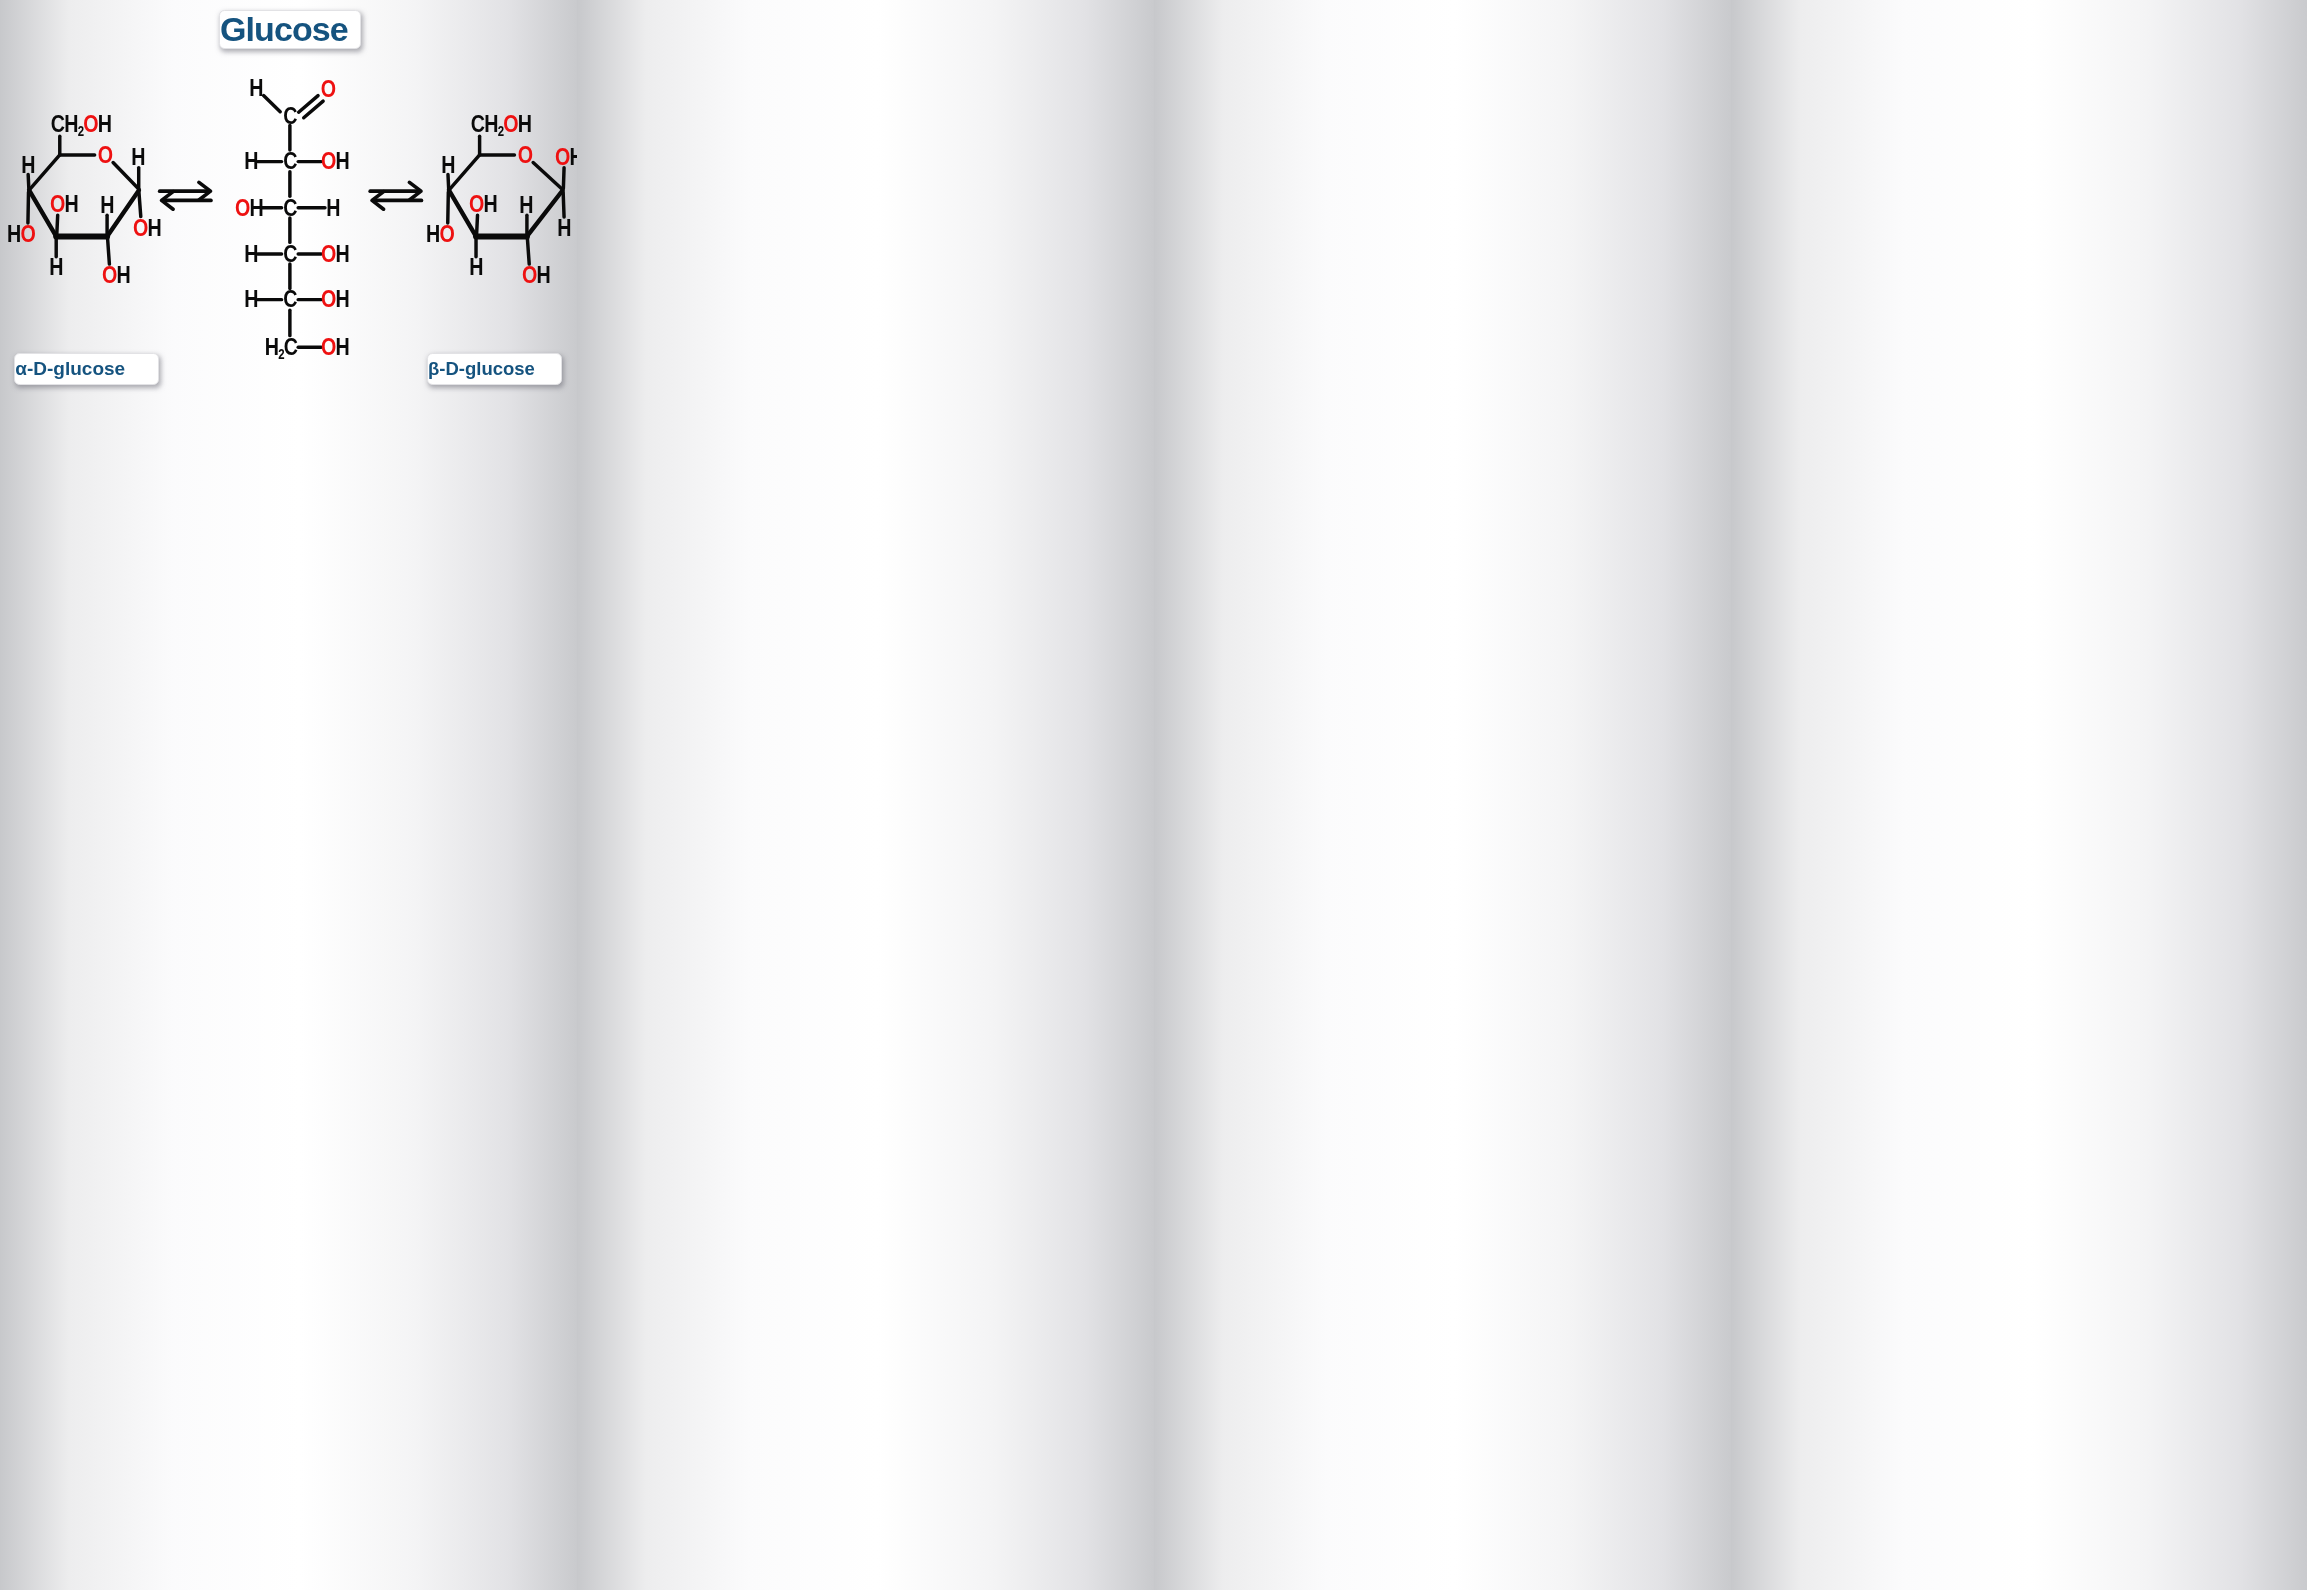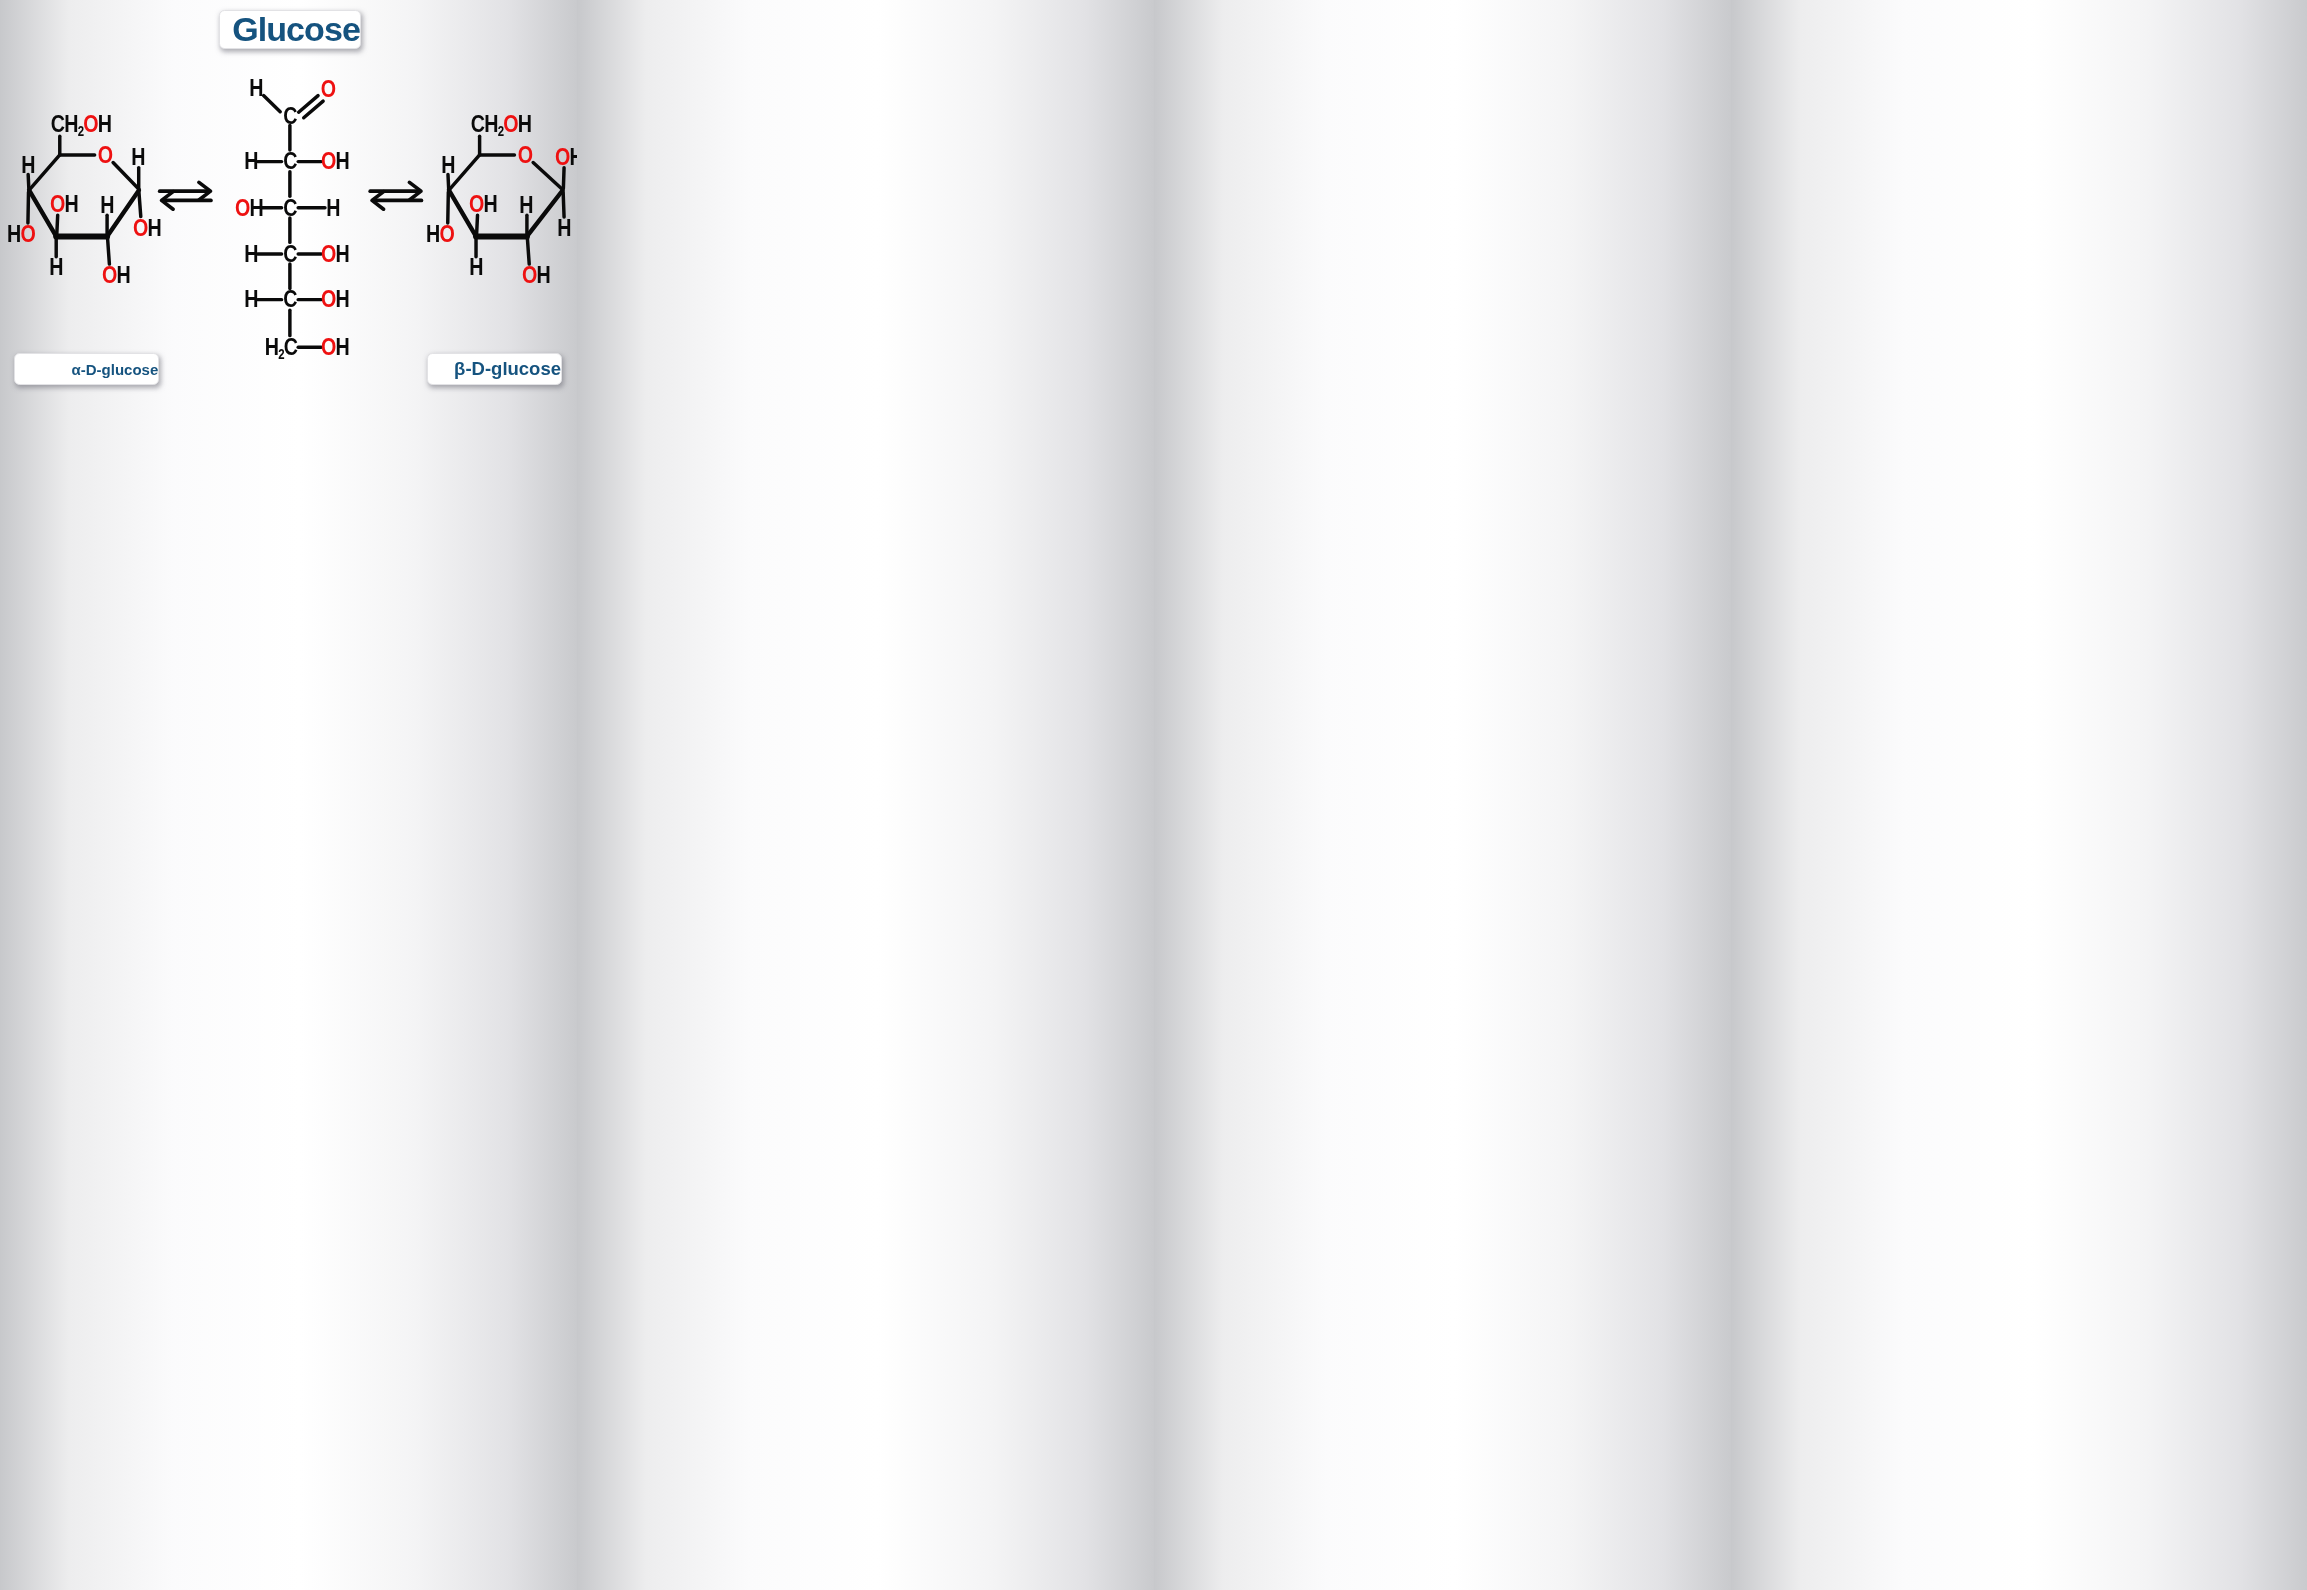--- a/index.html
+++ b/index.html
@@ -24,25 +24,25 @@
     position:absolute;transform:translate(-50%,-50%) scaleX(.82);
     font-weight:700;font-size:24px;letter-spacing:-0.9px;line-height:1;
     color:var(--bond-black);white-space:nowrap;
   }
   .atom .red{color:var(--heteroatom-red)}
   .atom .sub{font-size:.58em;position:relative;top:.3em}
   .panel{
     position:absolute;background:var(--panel-white);
     border:0.5px solid #e2e2e5;border-radius:5.5px;
     box-shadow:1.4px 2.3px 5.5px rgba(108,108,118,.55);
-    display:flex;align-items:center;justify-content:flex-end;
+    display:flex;align-items:center;justify-content:flex-start;
     color:var(--label-blue);font-weight:700;
   }
   .title-panel{left:219px;top:10px;width:142px;height:39px;font-size:34px;letter-spacing:-0.9px}
-  .alpha-panel{left:14.3px;top:353px;width:145px;height:32px;font-size:15px}
+  .alpha-panel{left:14.3px;top:353px;width:145px;height:32px;font-size:19px}
   .beta-panel{left:427px;top:353px;width:135px;height:32px;font-size:18.5px}
 </style>
 </head>
 <body>
 
 <div class="stage">
 
   <svg class="bonds" viewBox="0 0 1250 862">
 
     <g>

